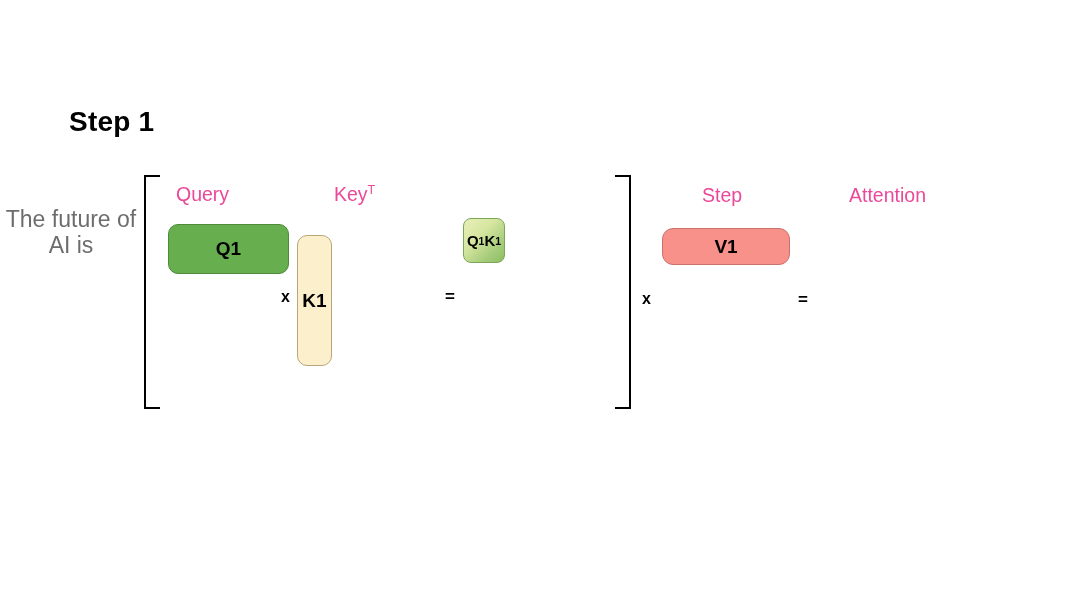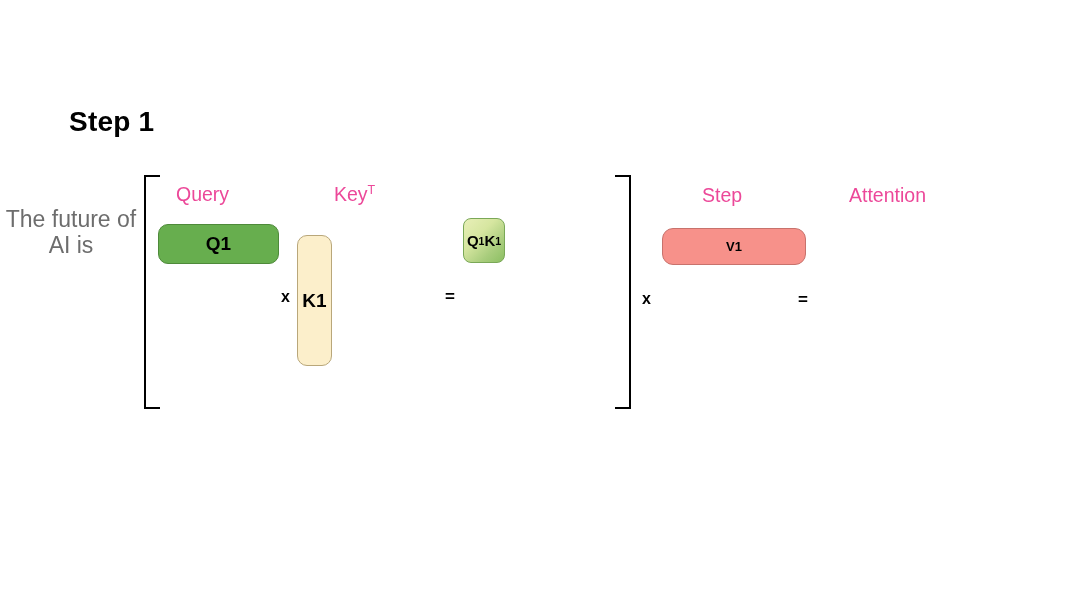--- a/index.html
+++ b/index.html
@@ -91,24 +91,24 @@
     box-sizing: border-box;
     display: flex;
     align-items: center;
     justify-content: center;
     font-weight: bold;
     color: #000000;
     border-radius: 9px;
   }
 
   #block-q1 {
-    left: 158px;
+    left: 168px;
     top: 224px;
     width: 121px;
-    height: 40px;
+    height: 50px;
     background: #67ae4e;
     border: 1px solid #4e8a3a;
     font-size: 19px;
     border-radius: 10px;
   }
 
   #block-k1 {
     left: 297px;
     top: 235px;
     width: 35px;
@@ -132,25 +132,25 @@
   }
   #block-qk1 .sub {
     font-size: 10.5px;
     vertical-align: sub;
     line-height: 0;
   }
 
   #block-v1 {
     left: 662px;
     top: 228px;
-    width: 144px;
+    width: 128px;
     height: 37px;
     background: #f7918a;
     border: 1px solid #c8726c;
-    font-size: 13px;
+    font-size: 19px;
     border-radius: 11px;
   }
 
   
   .op {
     position: absolute;
     font-size: 16px;
     font-weight: bold;
     color: #000000;
     white-space: nowrap;

